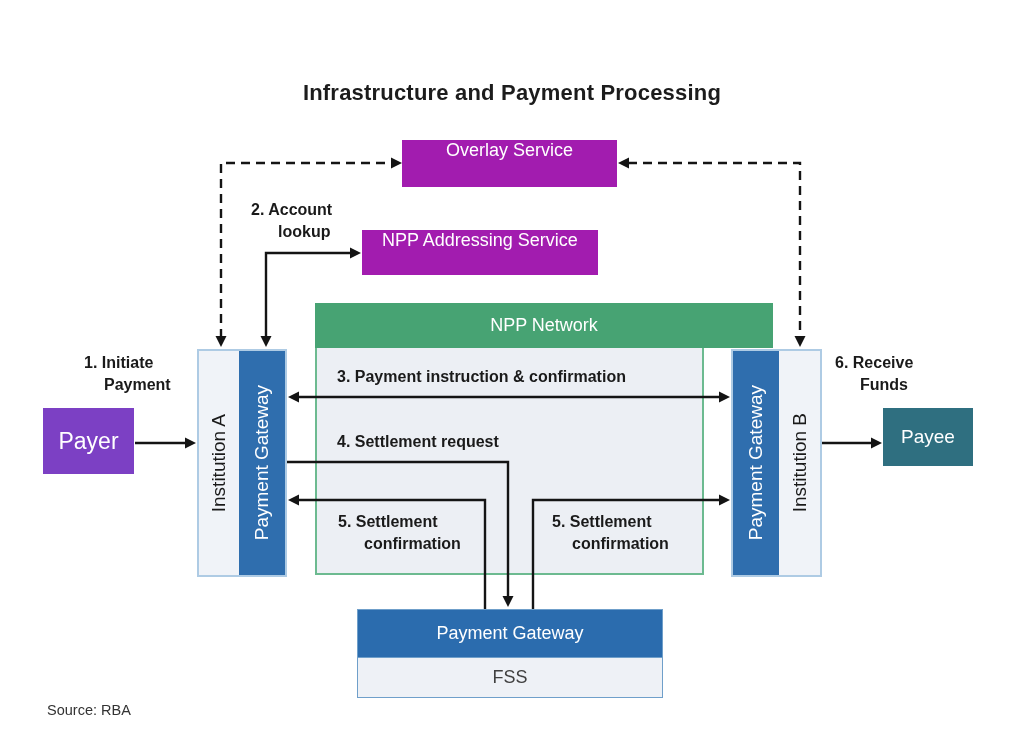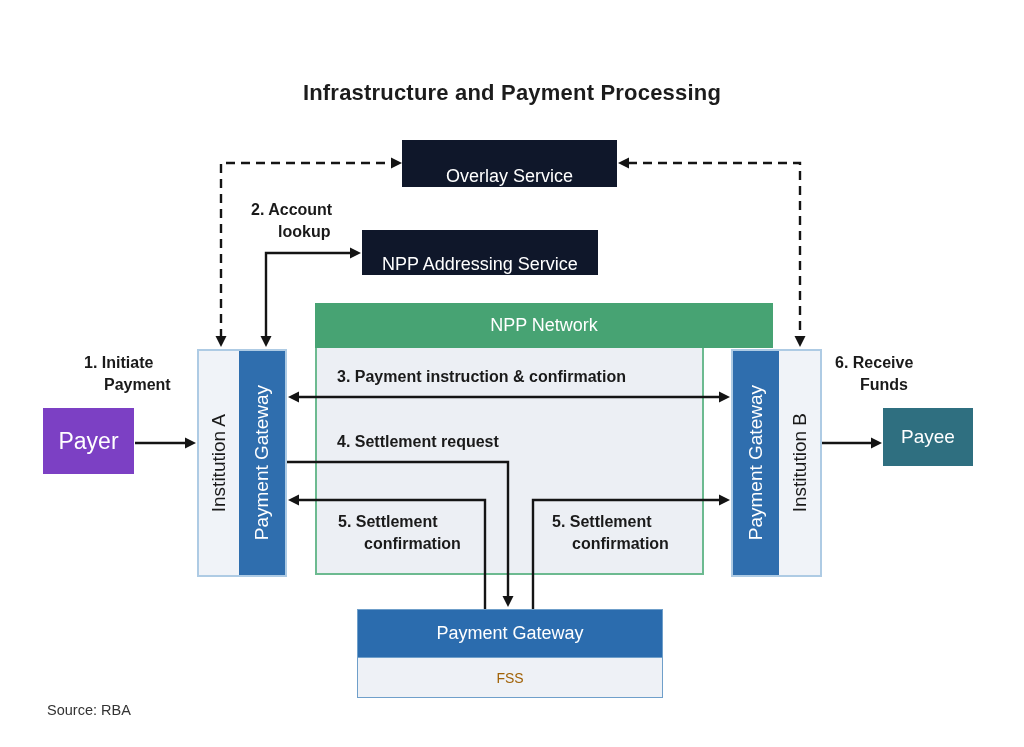--- a/index.html
+++ b/index.html
@@ -15,23 +15,23 @@
 
   .title {
     left: 0; top: 80px; width: 1024px;
     text-align: center;
     font-size: 22px; font-weight: bold; color: #1c1c1c;
     letter-spacing: 0.2px;
     z-index: 6;
   }
 
   .bluebox {
-    background: #0f172a;
+    background: #a21caf;
     color: #ffffff;
-    display: flex; align-items: flex-end; justify-content: center;
+    display: flex; align-items: flex-start; justify-content: center;
     font-size: 18px;
     z-index: 2;
   }
   .overlay-box   { left: 402px; top: 140px; width: 215px; height: 47px; }
   .address-box   { left: 362px; top: 230px; width: 236px; height: 45px; }
 
   .npp-panel {
     left: 315px; top: 303px; width: 389px; height: 272px;
     background: #eceff4;
     border: 2px solid #6cba90;
@@ -92,24 +92,24 @@
     border: 1.5px solid #6f9fca;
     display: flex; flex-direction: column;
     z-index: 2;
   }
   .settle-pg {
     height: 47px; background: #2b6cae; color: #ffffff;
     display: flex; align-items: center; justify-content: center;
     font-size: 18px;
   }
   .settle-fss {
-    flex: 1; background: #eef1f6; color: #a16207;
+    flex: 1; background: #eef1f6; color: #404040;
     border-top: 1.5px solid #6f9fca;
     display: flex; align-items: center; justify-content: center;
-    font-size: 14px;
+    font-size: 18px;
   }
 
   .steplabel {
     font-size: 16px; font-weight: bold; color: #1a1a1a;
     line-height: 22px; z-index: 6; white-space: nowrap;
   }
   .steplabel .l2 { display: block; }
 
   .lbl-initiate { left: 84px;  top: 352px; }
   .lbl-initiate .l2 { padding-left: 20px; }

